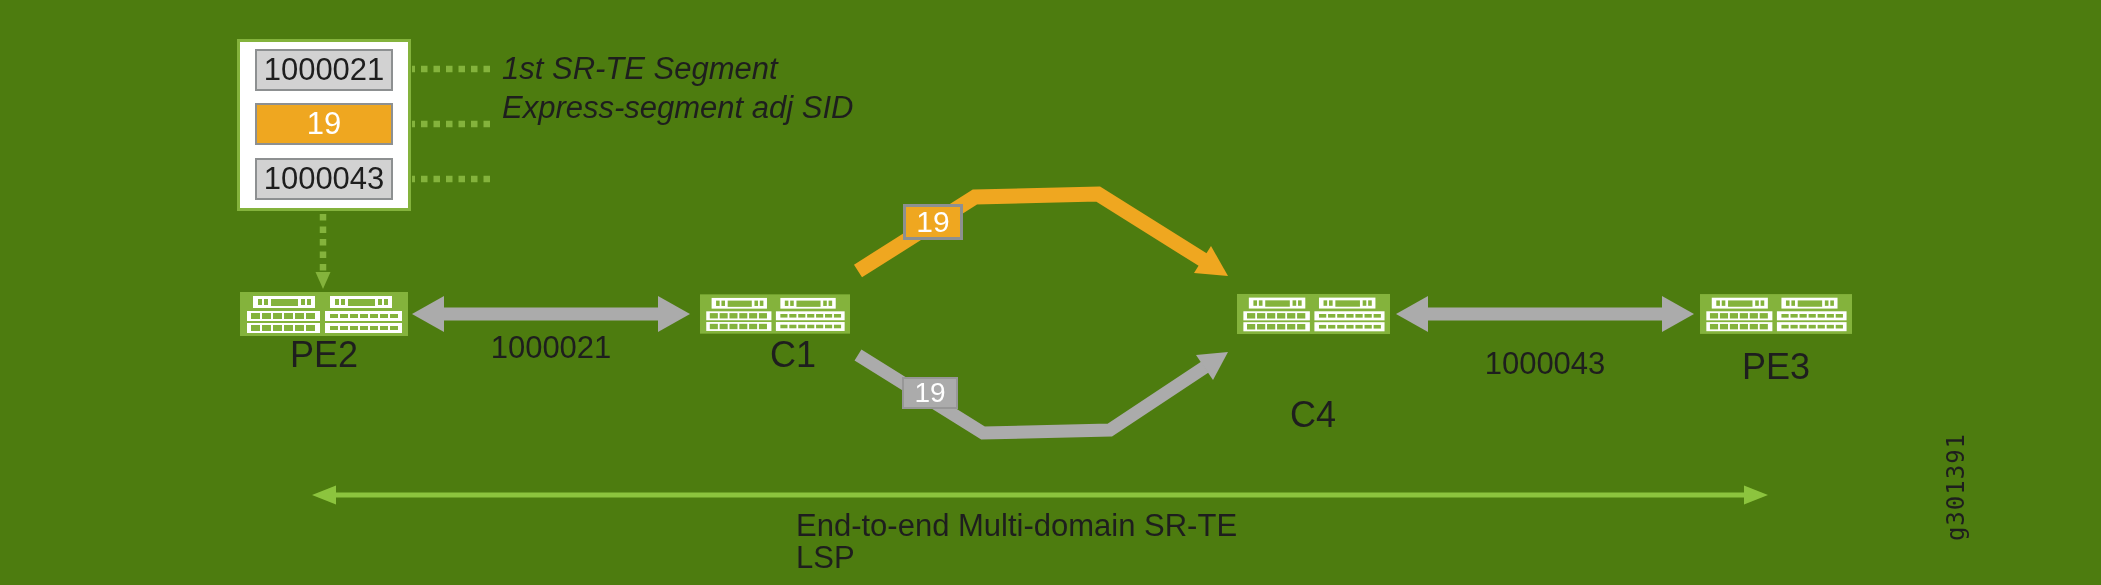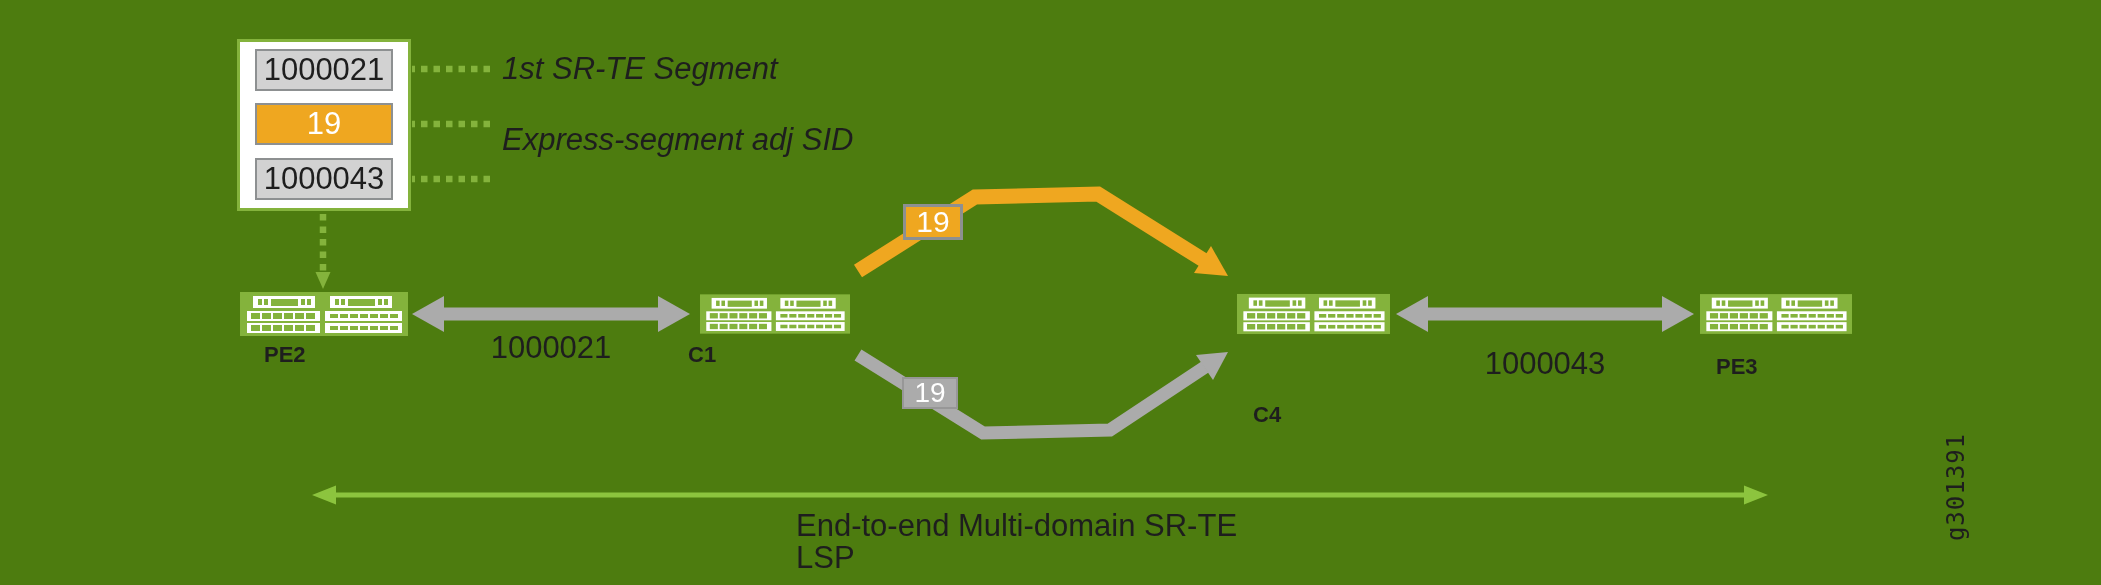--- a/index.html
+++ b/index.html
@@ -11,21 +11,21 @@
   .abs{position:absolute;}
   
   .legend-frame{left:237px;top:39px;width:174px;height:172px;border:3px solid #84b33c;box-sizing:border-box;background:#fff;}
   .val-box{left:255px;width:138px;height:42px;box-sizing:border-box;border:2px solid #8d9091;
            text-align:center;line-height:38px;font-size:31px;}
   .val-gray{background:#d2d2d2;color:#1e1e1e;}
   .val-orange{background:#efa720;color:#ffffff;}
   .lg-label{left:502px;font-size:31px;line-height:32px;white-space:nowrap;font-style:italic;}
   
   .router{position:absolute;}
-  .r-label{position:absolute;width:120px;font-size:22px;line-height:30px;font-weight:bold;}
+  .r-label{position:absolute;width:120px;text-align:center;font-size:36px;line-height:30px;}
   
   .sid-box{box-sizing:border-box;text-align:center;color:#fff;}
   .sid-orange{left:903px;top:204px;width:60px;height:36px;background:#efa720;border:3px solid #8d9091;font-size:30px;line-height:30px;}
   .sid-gray{left:902px;top:377px;width:56px;height:32px;background:#ababab;border:2px solid #979797;font-size:28px;line-height:28px;}
   
   .link-label{width:200px;text-align:center;font-size:31px;line-height:32px;}
   .caption{left:796px;top:510px;width:500px;font-size:31px;line-height:32px;}
   .gnum{left:1896px;top:474px;width:120px;height:26px;text-align:center;
         transform:rotate(-90deg);font-family:"DejaVu Sans Mono",monospace;font-size:24px;line-height:26px;letter-spacing:1px;}
 </style>
@@ -133,37 +133,37 @@
       <polygon points="312,495 336,485.5 336,504.5"></polygon>
       <polygon points="1768,495 1744,485.5 1744,504.5"></polygon>
     </g>
   </svg>
 
   <div class="abs legend-frame"></div>
   <div class="abs val-box val-gray" style="top:49px;">1000021</div>
   <div class="abs val-box val-orange" style="top:103px;">19</div>
   <div class="abs val-box val-gray" style="top:158px;">1000043</div>
   <div class="abs lg-label" style="top:53px;">1st SR-TE Segment</div>
-  <div class="abs lg-label" style="top:124px;">Express-segment adj SID</div>
+  <div class="abs lg-label" style="top:92px;">Express-segment adj SID</div>
 
   <svg class="router" style="left:240px;top:292px;" width="168" height="44">
       <use href="#router-icon"></use>
     </svg>
   <svg class="router" style="left:700px;top:294px;" width="150" height="40">
       <use href="#router-icon"></use>
     </svg>
   <svg class="router" style="left:1237px;top:293px;" width="153" height="42">
       <use href="#router-icon"></use>
     </svg>
   <svg class="router" style="left:1700px;top:293px;" width="152" height="42">
       <use href="#router-icon"></use>
     </svg>
 
   <div class="r-label" style="left:264px;top:340px;">PE2</div>
-  <div class="r-label" style="left:688px;top:340px;">C1</div>
+  <div class="r-label" style="left:733px;top:340px;">C1</div>
   <div class="r-label" style="left:1253px;top:352px;margin-top:48px;">C4</div>
   <div class="r-label" style="left:1716px;top:352px;">PE3</div>
 
   <div class="abs sid-box sid-orange">19</div>
   <div class="abs sid-box sid-gray">19</div>
 
   <div class="abs link-label" style="left:451px;top:332px;">1000021</div>
   <div class="abs link-label" style="left:1445px;top:348px;">1000043</div>
 
   <div class="abs caption">End-to-end Multi-domain SR-TE LSP</div>

